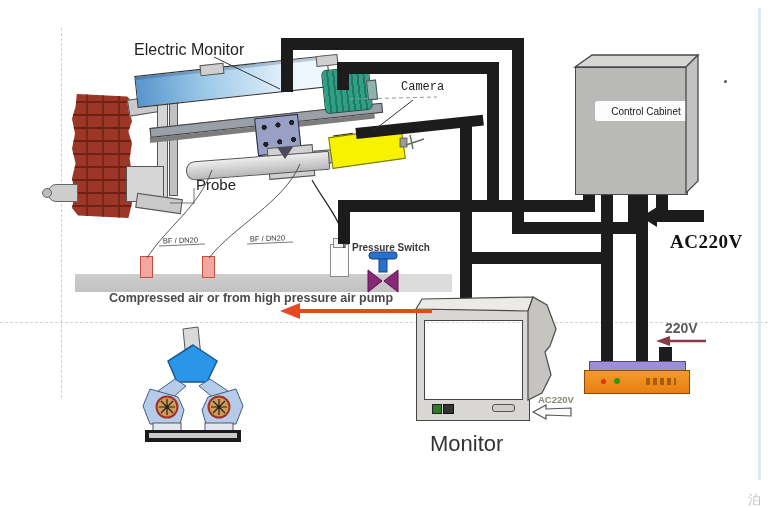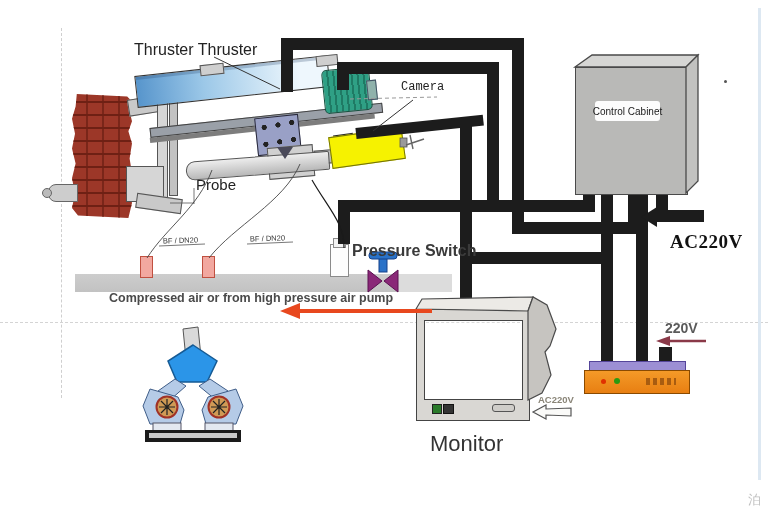--- a/index.html
+++ b/index.html
@@ -98,21 +98,21 @@
   <div class="cable" style="left:460px;top:122px;width:12px;height:187px;"></div>
   <div class="cable" style="left:460px;top:252px;width:153px;height:12px;"></div>
 
   <div class="cable" style="left:601px;top:192px;width:12px;height:172px;"></div>
   <div class="cable" style="left:636px;top:192px;width:12px;height:172px;"></div>
 
   <div class="cable" style="left:656px;top:192px;width:12px;height:30px;"></div>
   <div class="cable" style="left:656px;top:210px;width:48px;height:12px;"></div>
 
   <div class="abs" style="left:575px;top:67px;width:111px;height:126px;background:#b9b9b7;border:1.5px solid #4a4a4a;"></div>
-  <div class="abs" style="left:595px;top:101px;width:65px;height:20px;background:rgba(255,255,255,.95);border-radius:3px;
+  <div class="abs" style="left:595px;top:101px;width:102px;height:20px;background:rgba(255,255,255,.95);border-radius:3px;
               display:flex;align-items:center;justify-content:center;">
     <span class="lbl" style="position:static;font-size:10px;color:#1a1a1a;">Control Cabinet</span>
   </div>
 
   <div class="abs" style="left:416px;top:309px;width:112px;height:110px;background:#d9d7d3;border:1.5px solid #444;"></div>
   <div class="abs" style="left:424px;top:320px;width:97px;height:78px;background:#ffffff;border:1.5px solid #444;"></div>
   <div class="abs" style="left:426px;top:322px;width:94px;height:0;border-top:1px dashed #dadada;"></div>
   <div class="abs" style="left:432px;top:404px;width:8px;height:8px;background:#2a7a2a;border:1px solid #222;"></div>
   <div class="abs" style="left:443px;top:404px;width:9px;height:8px;background:#333;border:1px solid #111;"></div>
   <div class="abs" style="left:492px;top:404px;width:21px;height:6px;background:#cfcdc9;border:1px solid #555;border-radius:3px;"></div>
@@ -172,26 +172,26 @@
     <rect x="153" y="423" width="28" height="8" fill="#e3e8f0" stroke="#556"></rect>
     <rect x="205" y="423" width="28" height="8" fill="#e3e8f0" stroke="#556"></rect>
     <rect x="145" y="430" width="96" height="12" fill="#1a1a1a"></rect>
     <rect x="149" y="433" width="88" height="5" fill="#c9c9c9"></rect>
     <circle cx="167" cy="407" r="10.5" fill="#d09a55" stroke="#a03226" stroke-width="2"></circle>
     <path d="M167,399 L167,415 M159,407 L175,407 M161,401 L173,413 M173,401 L161,413" stroke="#222" stroke-width="1.2"></path>
     <circle cx="219" cy="407" r="10.5" fill="#d09a55" stroke="#a03226" stroke-width="2"></circle>
     <path d="M219,399 L219,415 M211,407 L227,407 M213,401 L225,413 M225,401 L213,413" stroke="#222" stroke-width="1.2"></path>
   </svg>
 
-  <div class="lbl" style="left:134px;top:41px;font-size:16px;color:#222;">Thruster Thruster</div>
+  <div class="lbl" style="left:134px;top:41px;font-size:16px;color:#222;">Electric Monitor</div>
   <div class="lbl" style="left:401px;top:80px;font-size:12px;color:#222;font-family:Liberation Mono, monospace;">Camera</div>
   <div class="lbl" style="left:196px;top:176px;font-size:15px;color:#222;">Probe</div>
   <div class="lbl" style="left:163px;top:236px;font-size:7.5px;color:#333;transform:rotate(-2deg);">BF / DN20</div>
   <div class="lbl" style="left:250px;top:234px;font-size:7.5px;color:#333;transform:rotate(-2deg);">BF / DN20</div>
-  <div class="lbl" style="left:352px;top:242px;font-size:16px;font-weight:bold;color:#3a3a3a;">Pressure Switch</div>
+  <div class="lbl" style="left:352px;top:242px;font-size:10px;font-weight:bold;color:#3a3a3a;">Pressure Switch</div>
   <div class="lbl" style="left:109px;top:291px;font-size:12.5px;font-weight:bold;color:#4a4a4a;">Compressed air or from high pressure air pump</div>
   <div class="lbl" style="left:430px;top:431px;font-size:22px;color:#333;">Monitor</div>
   <div class="lbl" style="left:538px;top:394px;font-size:9.5px;font-weight:bold;color:#8a8578;">AC220V</div>
   <div class="lbl" style="left:670px;top:231px;font-size:19px;font-weight:600;color:#111;
               font-family:'Liberation Serif',serif;letter-spacing:0.5px;">AC220V</div>
   <div class="lbl" style="left:665px;top:320px;font-size:14px;font-weight:bold;color:#5a5a5a;">220V</div>
   <div class="lbl" style="left:748px;top:491px;font-size:13px;color:#c0c0c0;">泊</div>
 
 </div>
 

